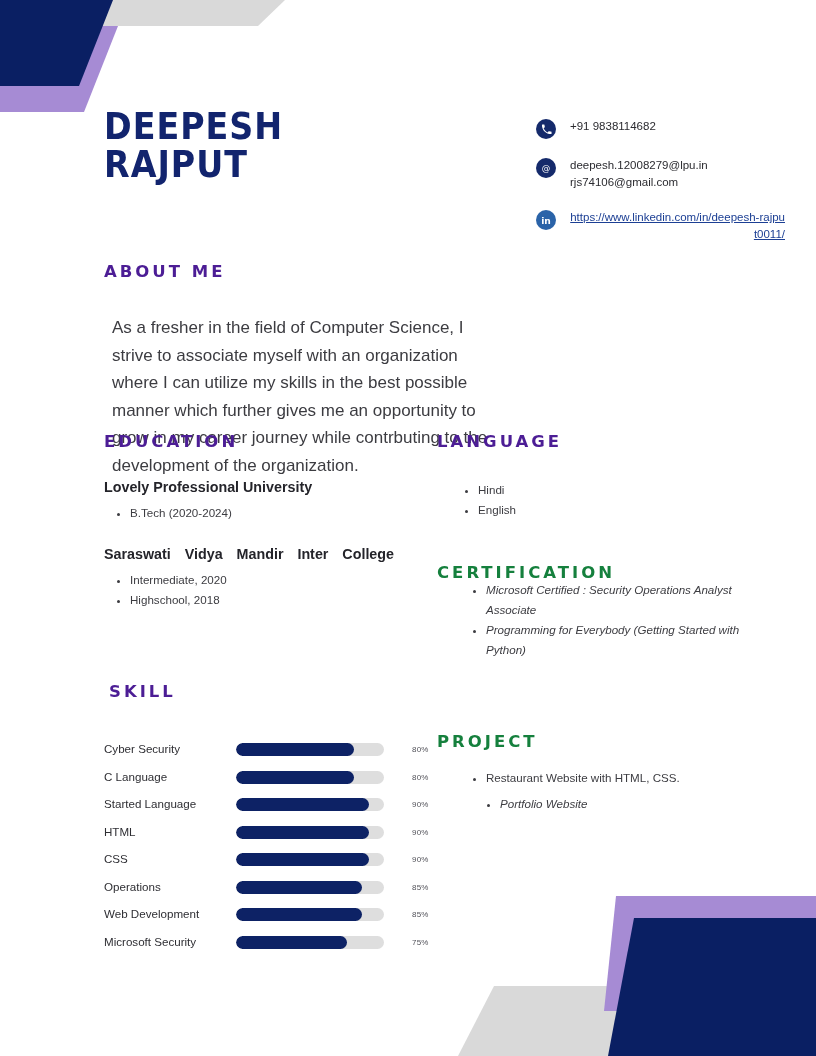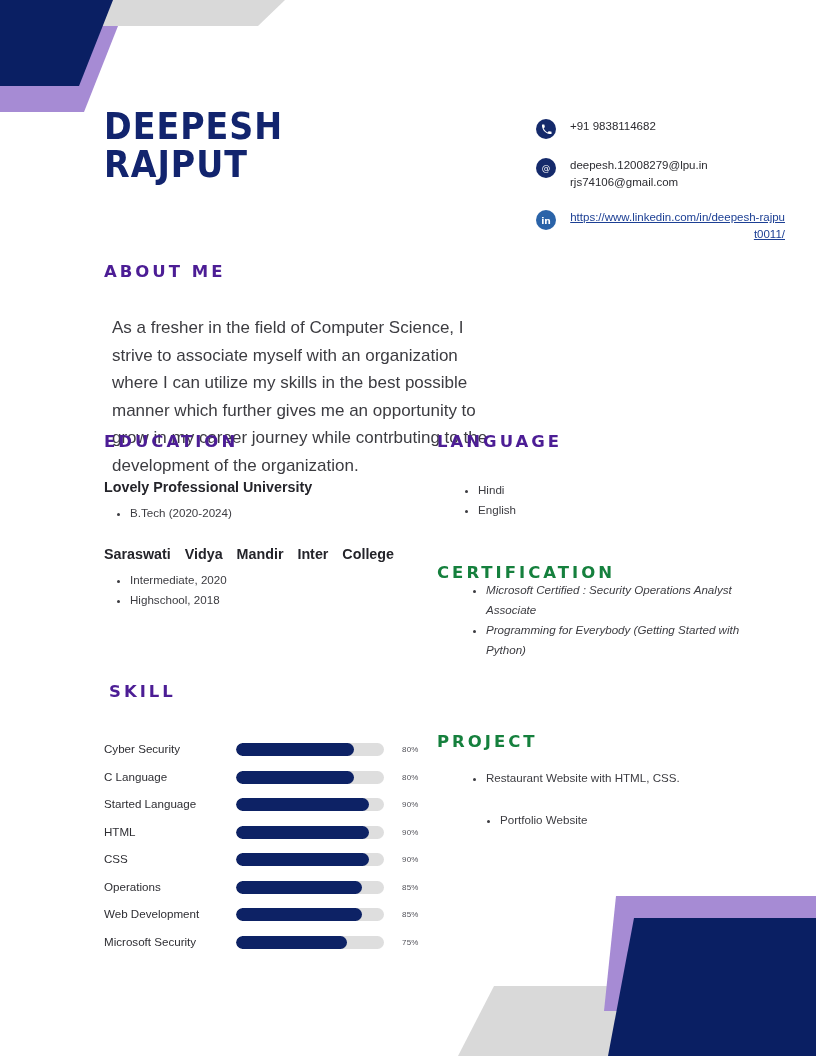--- a/index.html
+++ b/index.html
@@ -174,39 +174,39 @@
     border-radius: 7px;
     overflow: hidden;
   }
   .skill-fill {
     position: absolute;
     left: 0; top: 0; bottom: 0;
     background: #0d2265;
     border-radius: 7px;
   }
   .skill-pct {
-    margin-left: 9px;
+    margin-left: 19px;
     font-size: 8px;
     color: #53535a;
     letter-spacing: 0.2px;
     padding-left: 9px;
   }
 
   
   .lang-h { position: absolute; left: 437px; top: 432px; }
   .lang-list { position: absolute; left: 452px; top: 480px; width: 300px; }
 
   .cert-h { position: absolute; left: 437px; top: 563px; }
   .cert-list { position: absolute; left: 460px; top: 580px; width: 290px; font-style: italic; }
   .cert-list li { margin-bottom: 17px; line-height: 1.6; }
 
   .proj-h { position: absolute; left: 437px; top: 732px; }
   .proj-list { position: absolute; left: 460px; top: 768px; width: 300px; }
   .proj-list li { line-height: 1.6; }
-  .proj-list li + li { margin-top: 22px; margin-left: 14px; }
+  .proj-list li + li { margin-top: 6px; margin-left: 14px; font-style: italic; }
 </style>
 </head>
 <body>
 
 <div class="page">
 
   <svg class="deco deco-tl" viewBox="0 0 300 115">
     <polygon points="110,0 285,0 258,26 84,26" fill="#d9d9d9"></polygon>
     <polygon points="0,26 118,26 84,112 0,112" fill="#a68bd4"></polygon>
     <polygon points="0,0 113,0 79,86 0,86" fill="#0a1f63"></polygon>

